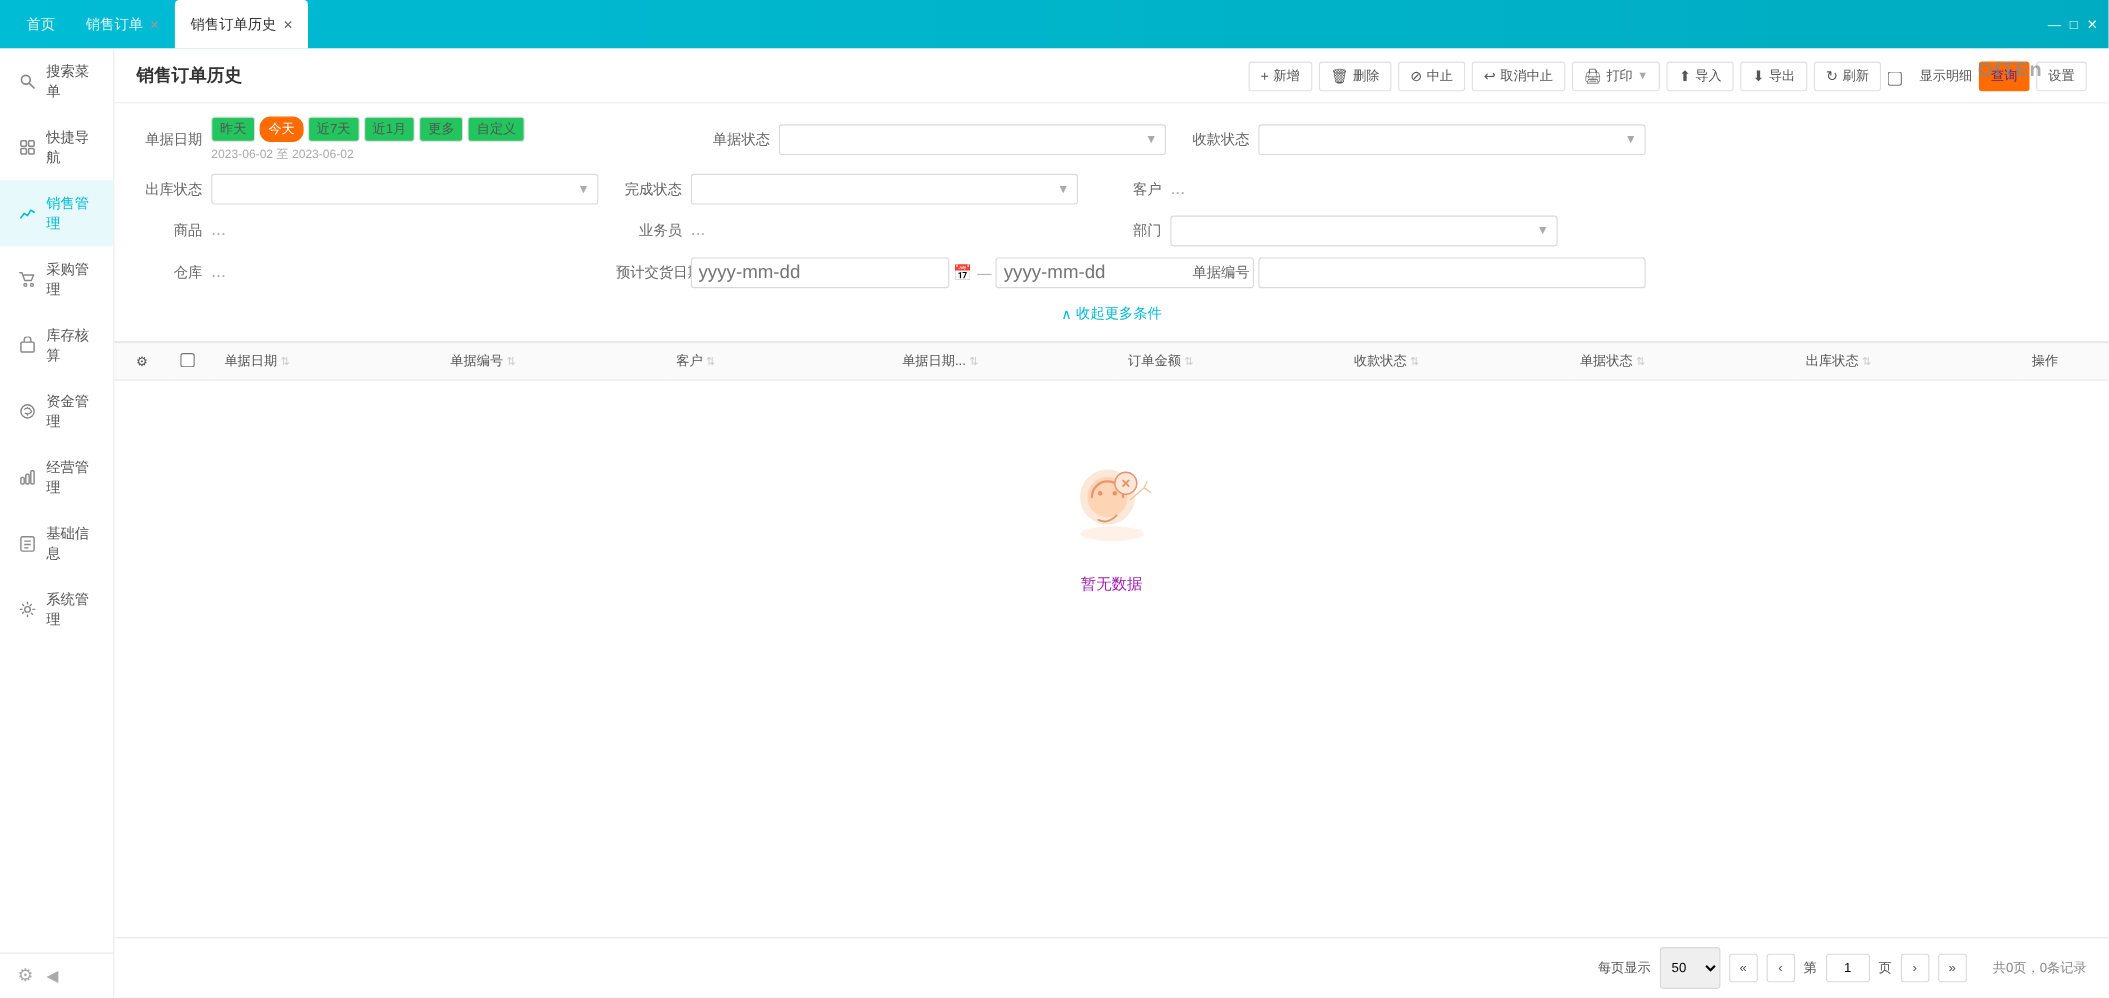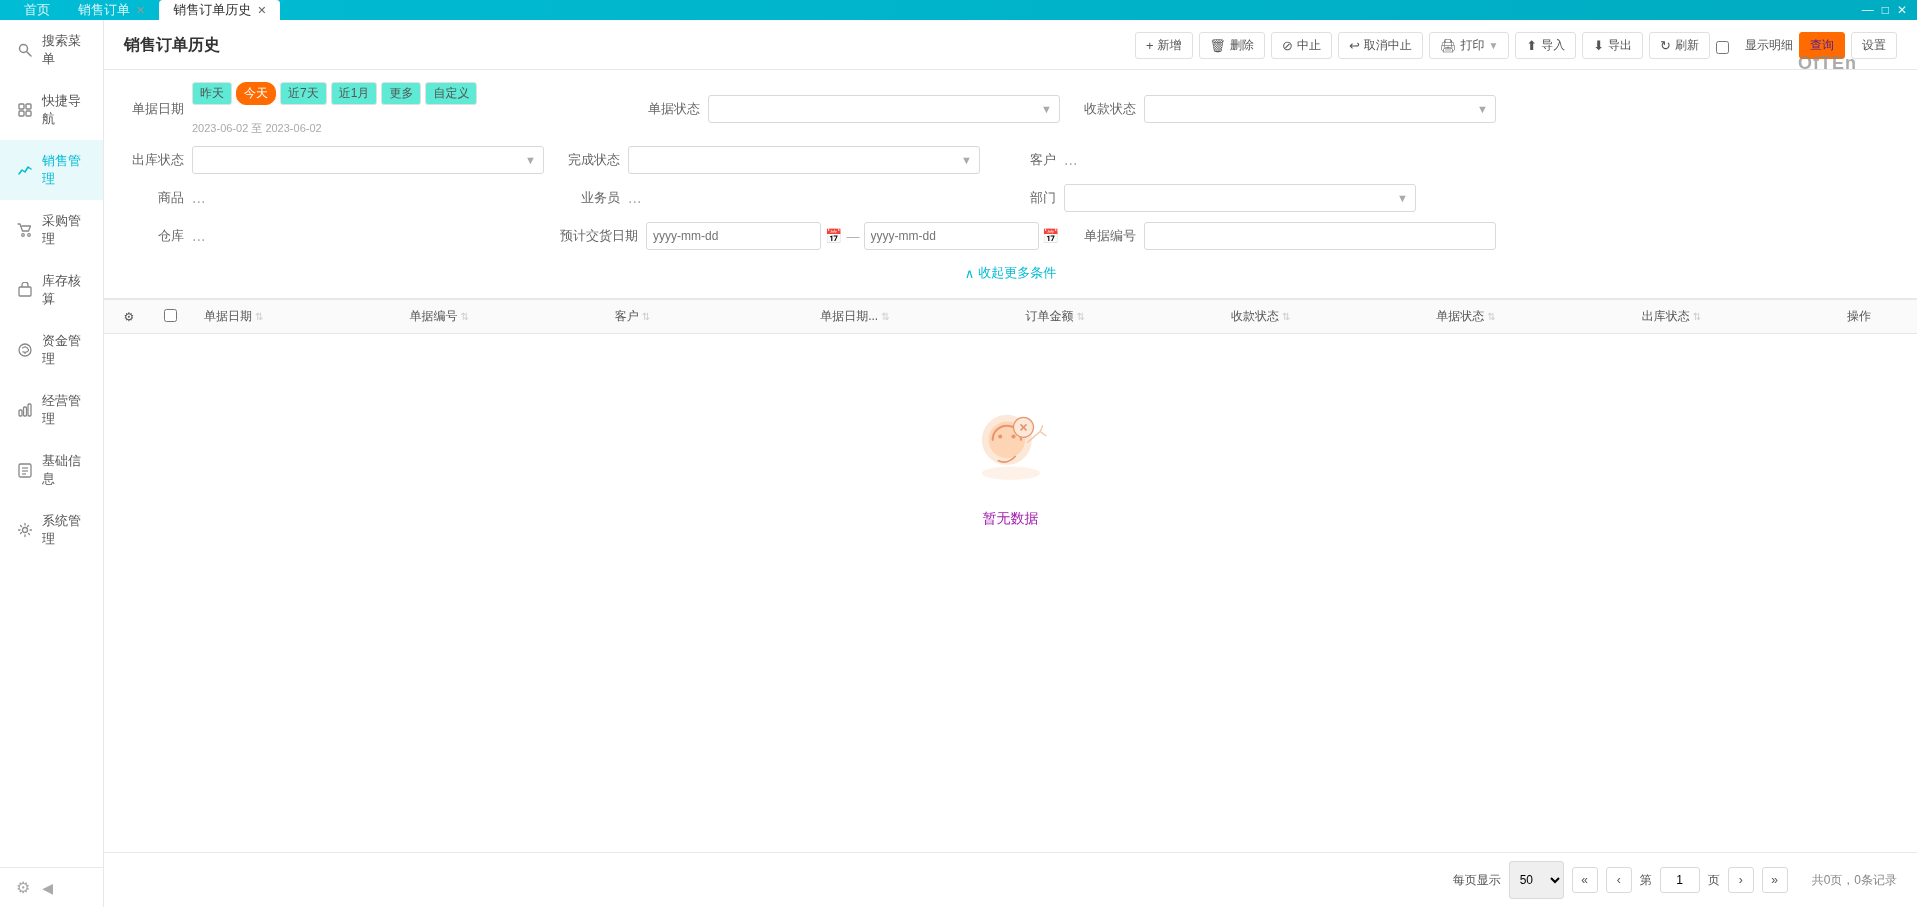--- a/index.html
+++ b/index.html
@@ -1,19 +1,19 @@
 <!DOCTYPE html>
 <html><head>
   <meta charset="utf-8">
   <style>
     * { margin: 0; padding: 0; box-sizing: border-box; }
     body { font-family: "Microsoft YaHei", "PingFang SC", sans-serif; font-size: 13px; background: #f5f5f5; color: #333; display: flex; flex-direction: column; height: 100vh; overflow: hidden; }
 
     
-    .top-bar { height: 20px; background: linear-gradient(90deg, #00bcd4, #00acc1); display: flex; align-items: center; justify-content: space-between; padding: 0 10px; flex-shrink: 0; }
+    .top-bar { height: 44px; background: linear-gradient(90deg, #00bcd4, #00acc1); display: flex; align-items: center; justify-content: space-between; padding: 0 10px; flex-shrink: 0; }
     .tabs-area { display: flex; align-items: center; height: 100%; }
     .tab { display: flex; align-items: center; padding: 0 14px; height: 100%; cursor: pointer; color: rgba(255,255,255,0.85); font-size: 13px; gap: 6px; }
     .tab.active { background: #fff; color: #333; border-radius: 4px 4px 0 0; }
     .tab-close { font-size: 11px; color: #999; cursor: pointer; }
     .tab.active .tab-close { color: #666; }
     .top-right { display: flex; align-items: center; gap: 8px; color: rgba(255,255,255,0.9); font-size: 12px; }
     .top-right span { cursor: pointer; }
 
     
     .main-layout { display: flex; flex: 1; overflow: hidden; }
@@ -43,27 +43,27 @@
     .filter-row { display: flex; align-items: center; margin-bottom: 10px; gap: 16px; flex-wrap: wrap; }
     .filter-row:last-child { margin-bottom: 0; }
     .filter-field { display: flex; align-items: center; gap: 8px; flex: 1; min-width: 280px; max-width: 420px; }
     .filter-label { color: #666; font-size: 13px; white-space: nowrap; min-width: 60px; text-align: right; }
     .filter-input { flex: 1; height: 28px; border: 1px solid #d9d9d9; border-radius: 3px; padding: 0 8px; font-size: 12px; color: #333; outline: none; }
     .filter-select { flex: 1; height: 28px; border: 1px solid #d9d9d9; border-radius: 3px; padding: 0 8px; font-size: 12px; color: #333; outline: none; background: #fff; cursor: pointer; appearance: none; -webkit-appearance: none; }
     .filter-select-wrap { flex: 1; position: relative; display: flex; align-items: center; }
     .filter-select-wrap .filter-select { padding-right: 24px; width: 100%; }
     .filter-select-arrow { position: absolute; right: 8px; top: 50%; transform: translateY(-50%); color: #aaa; font-size: 11px; pointer-events: none; }
     .date-range { display: flex; align-items: center; gap: 4px; flex: 1; }
-    .date-input { height: 28px; border: 1px solid #d9d9d9; border-radius: 3px; padding: 0 6px; font-size: 12px; color: #4d7c0f; outline: none; flex: 1; min-width: 90px; }
+    .date-input { height: 28px; border: 1px solid #d9d9d9; border-radius: 3px; padding: 0 6px; font-size: 17px; color: #4d7c0f; outline: none; flex: 1; min-width: 90px; }
     .date-separator { color: #aaa; font-size: 13px; }
     .date-cal-icon { color: #aaa; cursor: pointer; font-size: 14px; }
     .date-quick-btns { display: flex; align-items: center; gap: 4px; }
-    .date-quick-btn { padding: 2px 7px; border: 1px solid #e0e0e0; border-radius: 3px; cursor: pointer; font-size: 12px; color: #555; background: #5eead4; }
+    .date-quick-btn { padding: 2px 7px; border: 1px solid #e0e0e0; border-radius: 3px; cursor: pointer; font-size: 12px; color: #555; background: #22c55e; }
     .date-quick-btn.active { background: #ff6b00; border-color: #ff6b00; color: #fff; border-radius: 10px; }
-    .date-sub-label { font-size: 11px; color: #aaa; margin-top: 14px; display: block; }
+    .date-sub-label { font-size: 11px; color: #aaa; margin-top: 2px; display: block; }
     .filter-more-btn { display: flex; align-items: center; gap: 4px; color: #00bcd4; cursor: pointer; font-size: 13px; justify-content: center; padding: 4px 0; }
     .filter-ellipsis { color: #aaa; font-size: 16px; cursor: pointer; flex-shrink: 0; }
 
     
     .table-wrap { flex: 1; overflow: auto; background: #fff; margin: 0; }
     .data-table { width: 100%; border-collapse: collapse; table-layout: fixed; }
     .data-table th { background: #fafafa; border-bottom: 1px solid #e8e8e8; border-top: 1px solid #e8e8e8; padding: 8px 10px; font-size: 12px; color: #555; font-weight: normal; white-space: nowrap; text-align: left; }
     .data-table td { border-bottom: 1px solid #f0f0f0; padding: 8px 10px; font-size: 12px; color: #333; }
     .data-table th:first-child, .data-table td:first-child { width: 50px; text-align: center; }
     .th-sort { display: flex; align-items: center; gap: 3px; cursor: pointer; }

